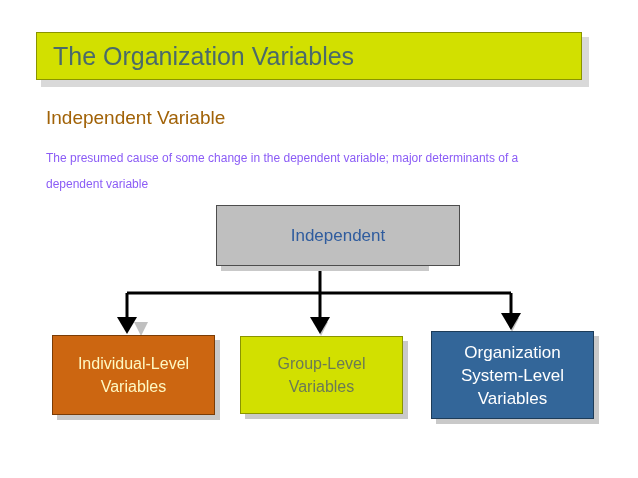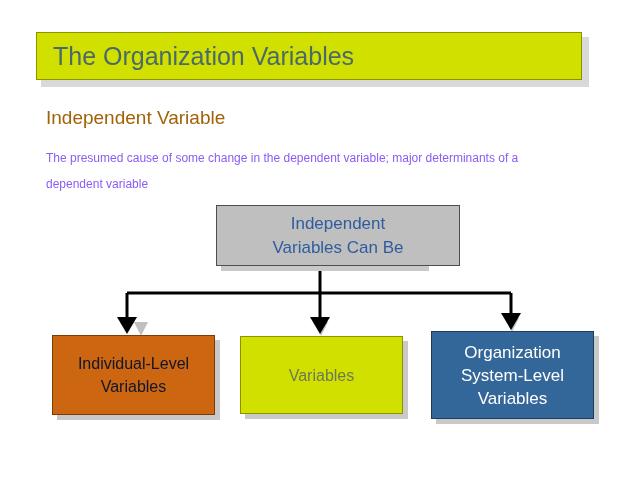--- a/index.html
+++ b/index.html
@@ -119,21 +119,21 @@
     left: 52px;
     top: 335px;
     width: 163px;
     height: 80px;
     background: #cc6611;
     border: 1.5px solid #7a3c06;
   }
   .node-a .node-label {
     font-size: 16px;
     line-height: 23px;
-    color: #0f172a;
+    color: #fef9c3;
   }
 
   .node-b-shadow {
     left: 245px;
     top: 341px;
     width: 163px;
     height: 78px;
   }
   .node-b {
     left: 240px;
@@ -213,35 +213,35 @@
       <polygon points="117,317 137,317 127,334"></polygon>
       <polygon points="310,317 330,317 320,334"></polygon>
       <polygon points="501,313 521,313 511,330"></polygon>
     </g>
   </svg>
 
   <div class="node-shadow node-top-shadow"></div>
   <div class="node node-top">
     <div class="node-label">
       <div>Independent</div>
-      <div>Variables Can Be</div>
     </div>
   </div>
 
   <div class="node-shadow node-a-shadow"></div>
   <div class="node node-a">
     <div class="node-label">
       <div>Individual-Level</div>
       <div>Variables</div>
     </div>
   </div>
 
   <div class="node-shadow node-b-shadow"></div>
   <div class="node node-b">
     <div class="node-label">
+      <div>Group-Level</div>
       <div>Variables</div>
     </div>
   </div>
 
   <div class="node-shadow node-c-shadow"></div>
   <div class="node node-c">
     <div class="node-label">
       <div>Organization</div>
       <div>System-Level</div>
       <div>Variables</div>

